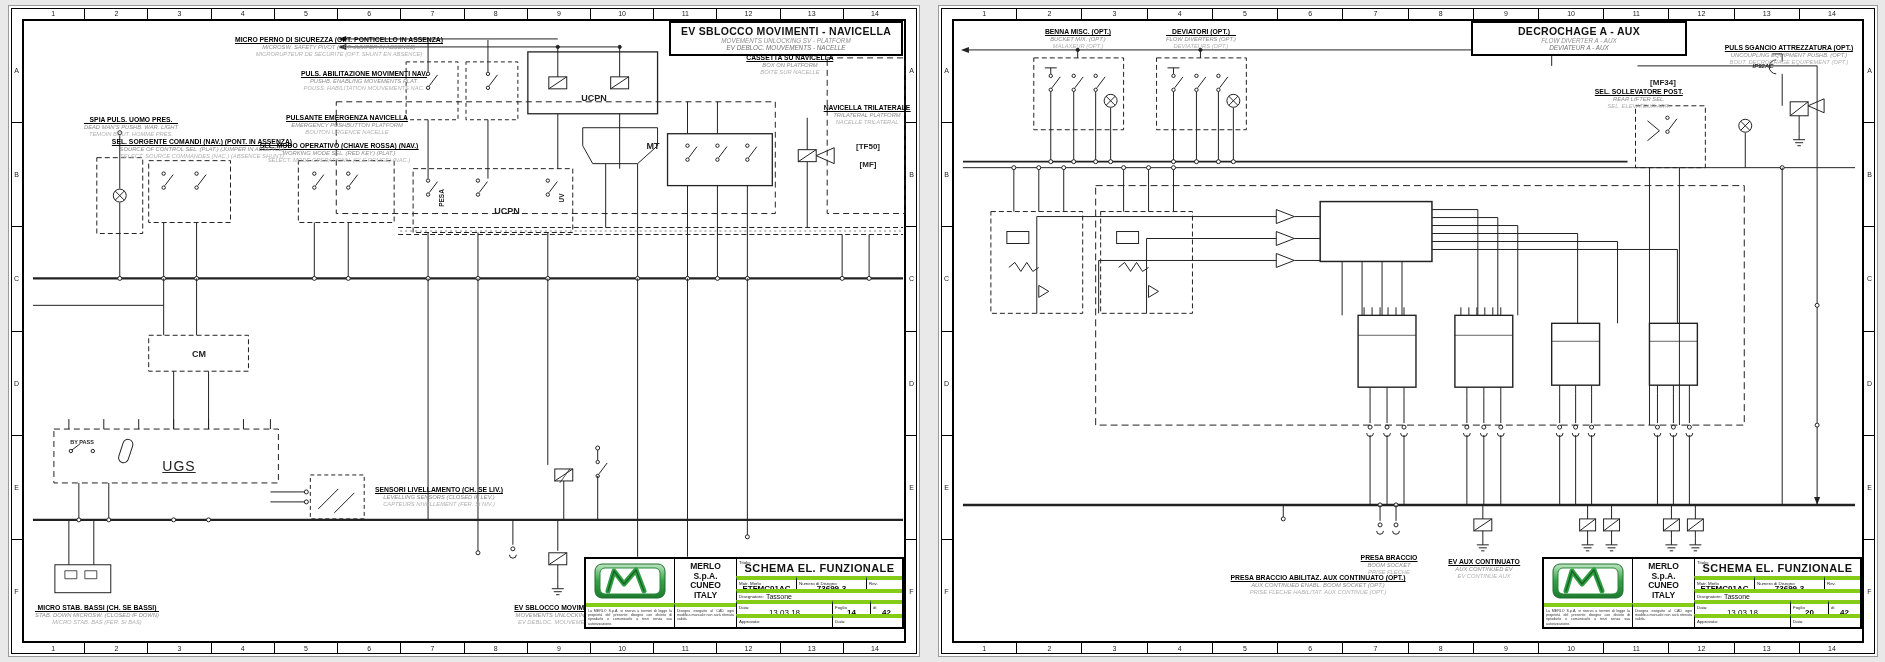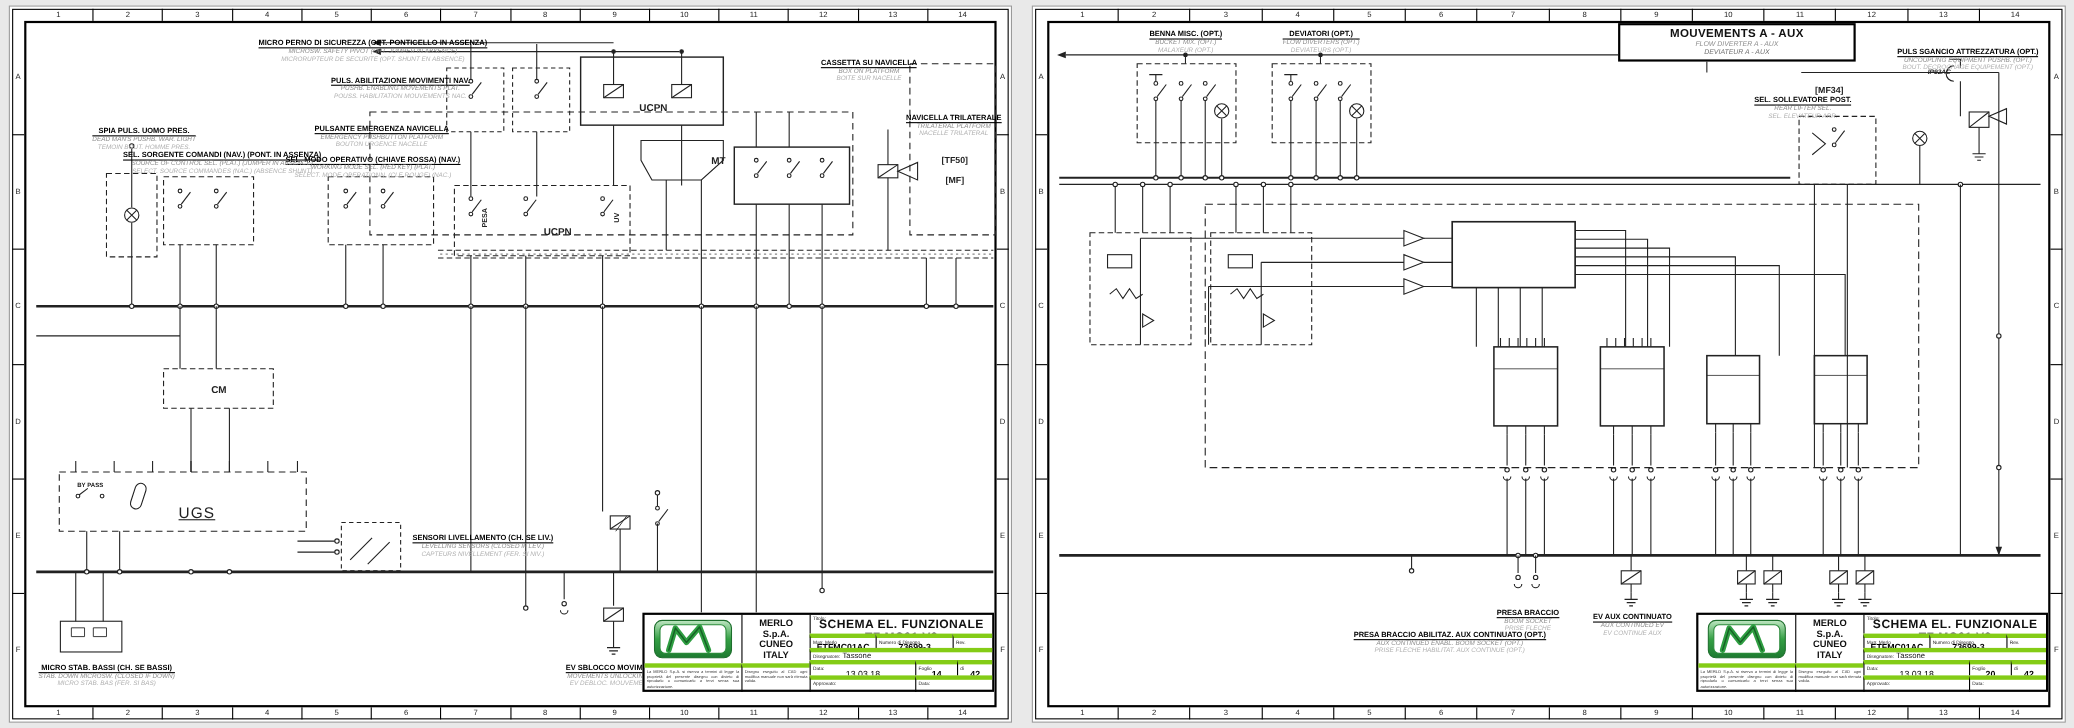--- a/index.html
+++ b/index.html
@@ -253,20 +253,25 @@
         <path d="M505 515V540"></path>
           <use href="#sock" x="505" y="544"></use>
 
         <path d="M630 515V552 M680 515V552 M740 515V530"></path>
         <use href="#sock" x="630" y="556"></use>
           <use href="#sock" x="680" y="556"></use>
         <circle cx="740" cy="532" r="2"></circle>
       </g>
     </svg>
 
+    <div class="hdrbox">
+      <div class="h-it">EV SBLOCCO MOVIMENTI - NAVICELLA</div>
+      <div class="h-en">MOVEMENTS UNLOCKING SV - PLATFORM</div>
+      <div class="h-fr">EV DEBLOC. MOUVEMENTS - NACELLE</div>
+    </div>
 
     <div class="lbl" style="left:122px;top:110px;">
       <span class="it">SPIA PULS. UOMO PRES.</span>
       <span class="en">DEAD MAN'S PUSHB. WAR. LIGHT</span>
       <span class="fr">TEMOIN BOUT. HOMME PRES.</span>
     </div>
     <div class="lbl" style="left:330px;top:30px;">
       <span class="it">MICRO PERNO DI SICUREZZA (OPT. PONTICELLO IN ASSENZA)</span>
       <span class="en">MICROSW. SAFETY PIVOT (OPT. JUMPER IN ABSENCE)</span>
       <span class="fr">MICRORUPTEUR DE SECURITE (OPT. SHUNT EN ABSENCE)</span>
@@ -593,21 +598,21 @@
           <circle cx="345" cy="514" r="2"></circle>
 
         <path d="M880 60V500"></path>
         <circle cx="880" cy="300" r="2" fill="#fff"></circle>
           <circle cx="880" cy="420" r="2" fill="#fff"></circle>
         <path d="M877 492l3 8l3 -8z" fill="#222" stroke="none"></path>
       </g>
     </svg>
 
     <div class="hdrbox">
-      <div class="h-it">MOUVEMENTS A - AUX</div>
+      <div class="h-it">DECROCHAGE A - AUX</div>
       <div class="h-en">FLOW DIVERTER A - AUX</div>
       <div class="h-fr">DEVIATEUR A - AUX</div>
     </div>
 
     <div class="lbl" style="left:139px;top:22px;">
       <span class="it">BENNA MISC. (OPT.)</span>
       <span class="en">BUCKET MIX. (OPT.)</span>
       <span class="fr">MALAXEUR (OPT.)</span>
     </div>
     <div class="lbl" style="left:262px;top:22px;">

